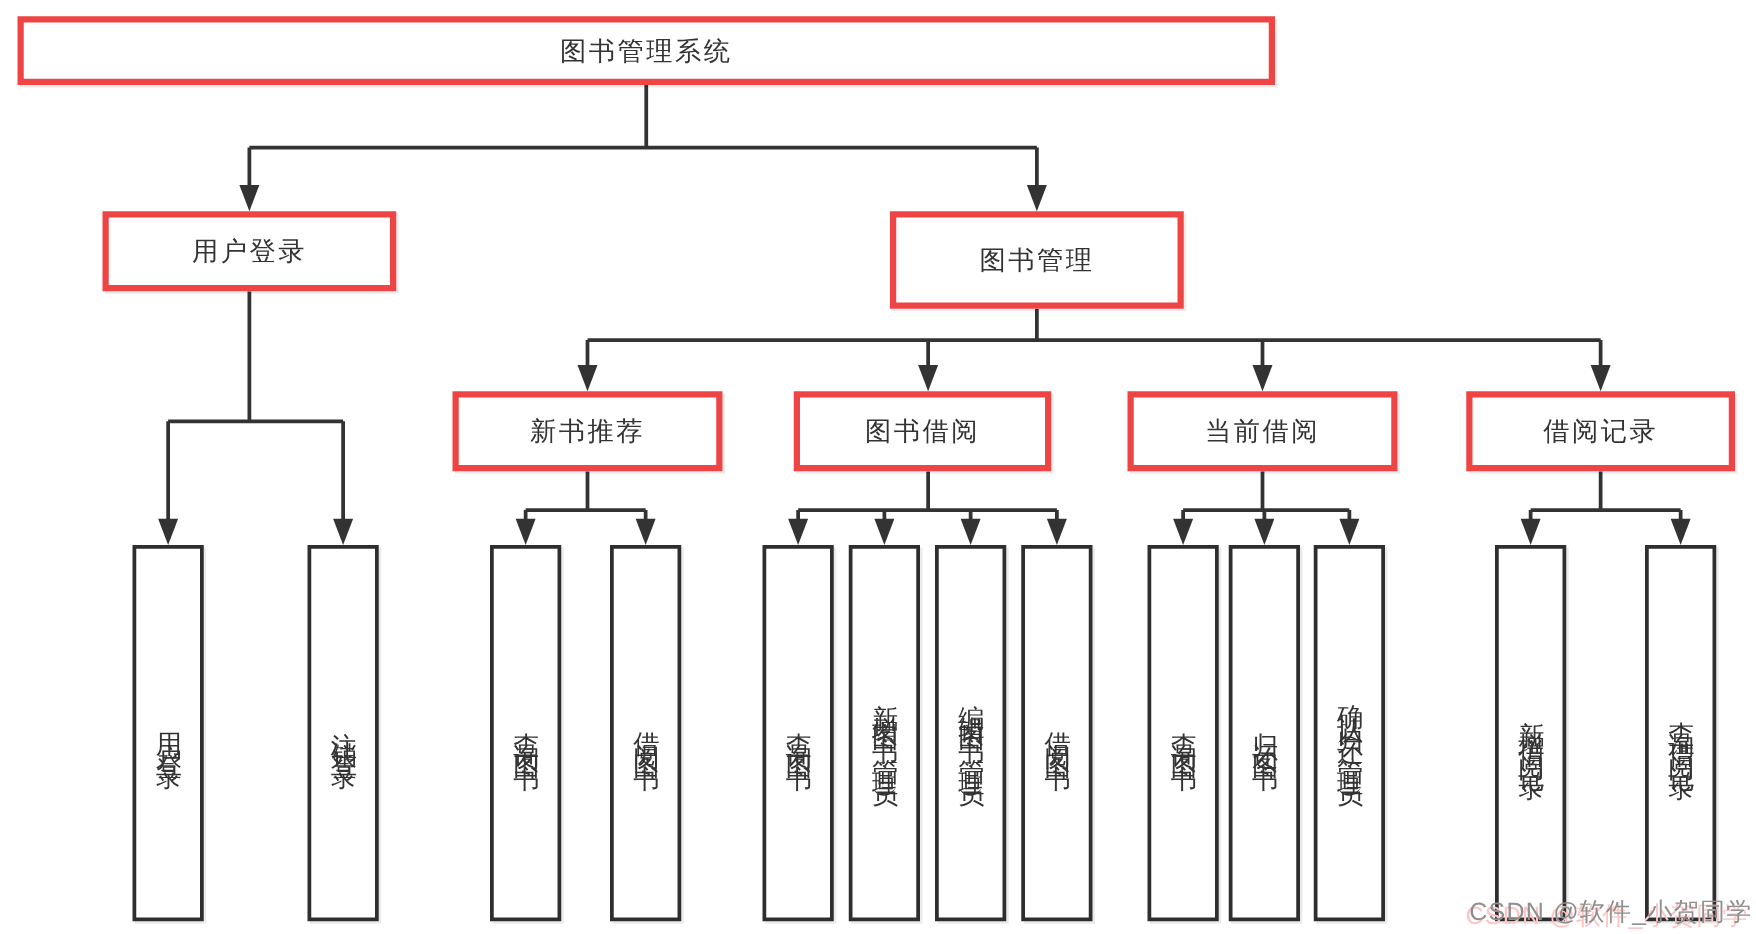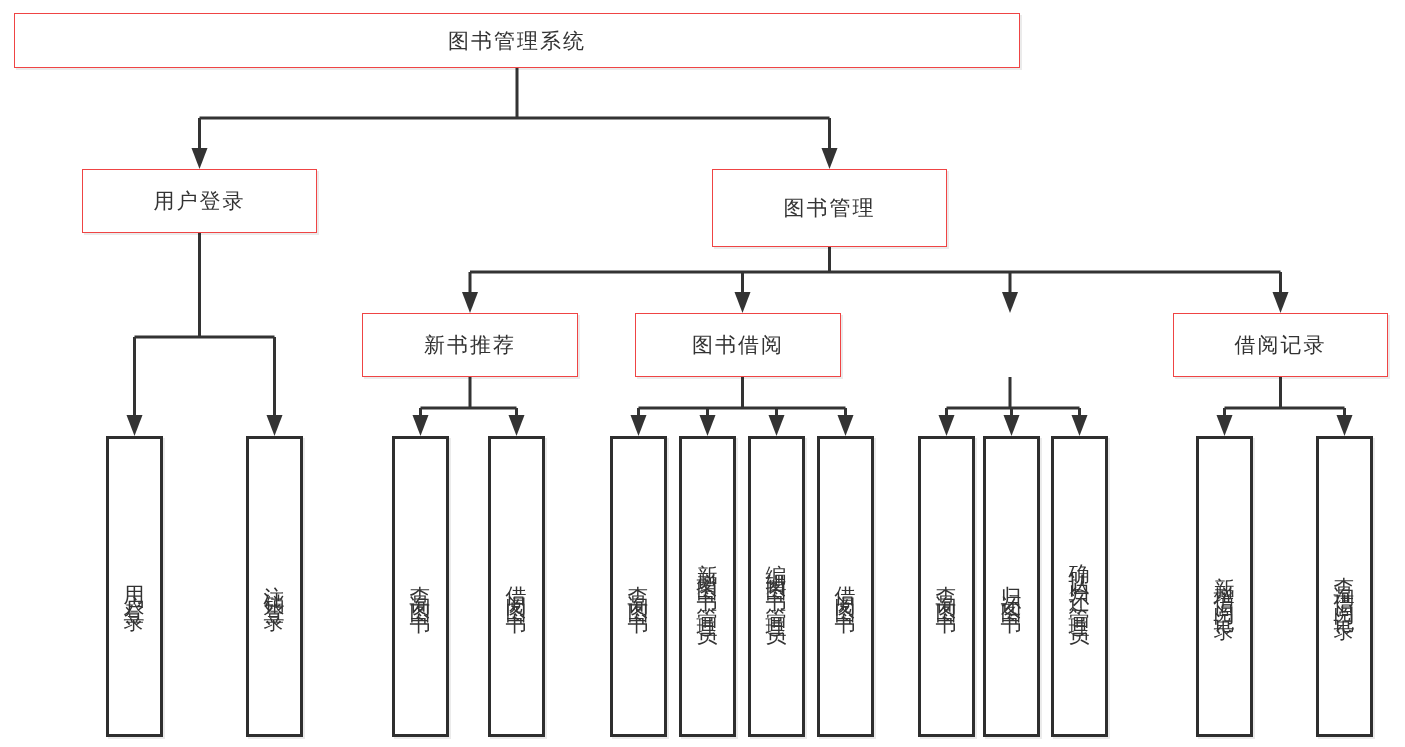--- a/index.html
+++ b/index.html
@@ -18,21 +18,21 @@
   #wires {
     position: absolute;
     left: 0;
     top: 0;
     width: 1405px;
     height: 747px;
   }
   .hbox {
     position: absolute;
     box-sizing: border-box;
-    border: 1px solid #ef4444;
+    border: 5px solid #ef4444;
     background: #ffffff;
     display: flex;
     align-items: center;
     justify-content: center;
     font-size: 21px;
     letter-spacing: 2px;
     color: #333333;
     box-shadow: 2px 2px 0 rgba(0,0,0,0.08);
   }
   .vbox {
@@ -117,20 +117,21 @@
     </g>
   </svg>
 
   <div class="hbox" style="left:14px; top:13px; width:1006px; height:55px;">图书管理系统</div>
 
   <div class="hbox" style="left:82px; top:169px; width:235px; height:64px;">用户登录</div>
   <div class="hbox" style="left:712px; top:169px; width:235px; height:78px;">图书管理</div>
 
   <div class="hbox" style="left:362px; top:313px; width:216px; height:64px;">新书推荐</div>
   <div class="hbox" style="left:635px; top:313px; width:206px; height:64px;">图书借阅</div>
+  <div class="hbox" style="left:902px; top:313px; width:216px; height:64px;">当前借阅</div>
   <div class="hbox" style="left:1173px; top:313px; width:215px; height:64px;">借阅记录</div>
 
   <div class="vbox" style="left:106px;">
     <span class="vtext">用户登录</span>
   </div>
   <div class="vbox" style="left:246px;">
     <span class="vtext">注销登录</span>
   </div>
 
   <div class="vbox" style="left:392px;">
@@ -163,14 +164,15 @@
     <span class="vtext">确认归还（管理员）</span>
   </div>
 
   <div class="vbox" style="left:1196px;">
     <span class="vtext">新增借阅记录</span>
   </div>
   <div class="vbox" style="left:1316px;">
     <span class="vtext">查询借阅记录</span>
   </div>
 
+  <div class="watermark">CSDN @软件_小贺同学</div>
 
 </div>
 
 </body></html>

